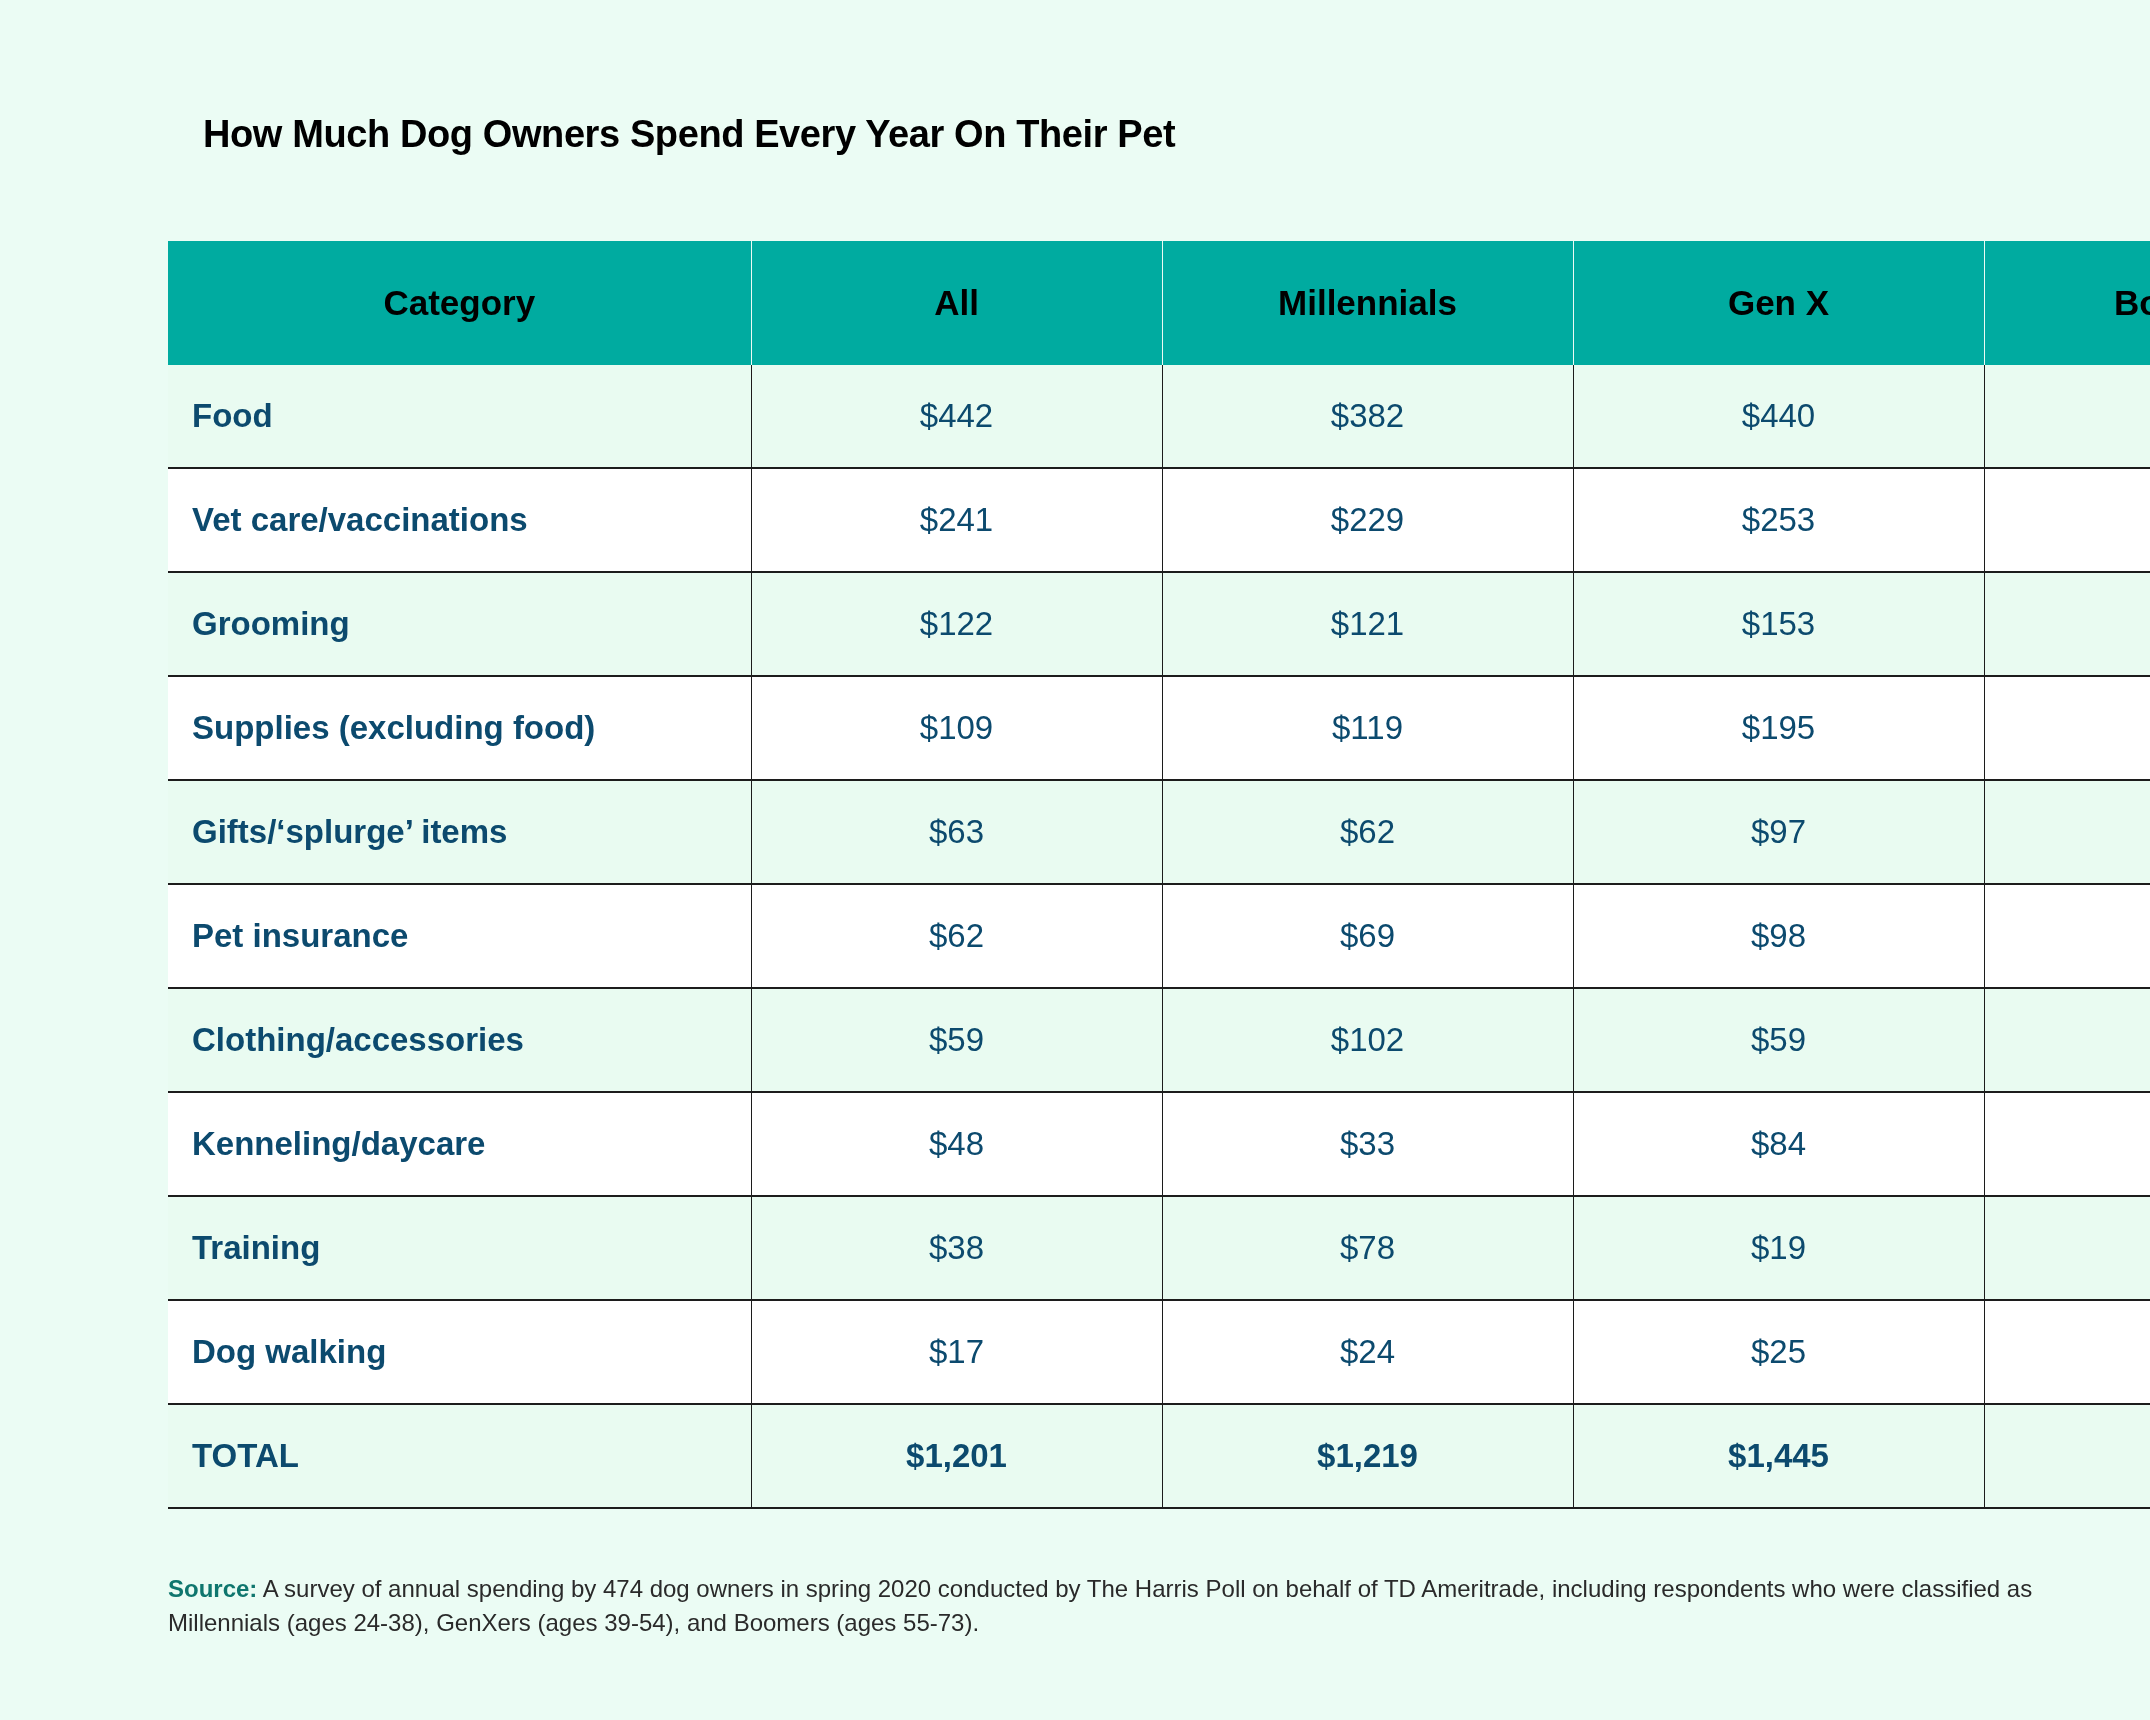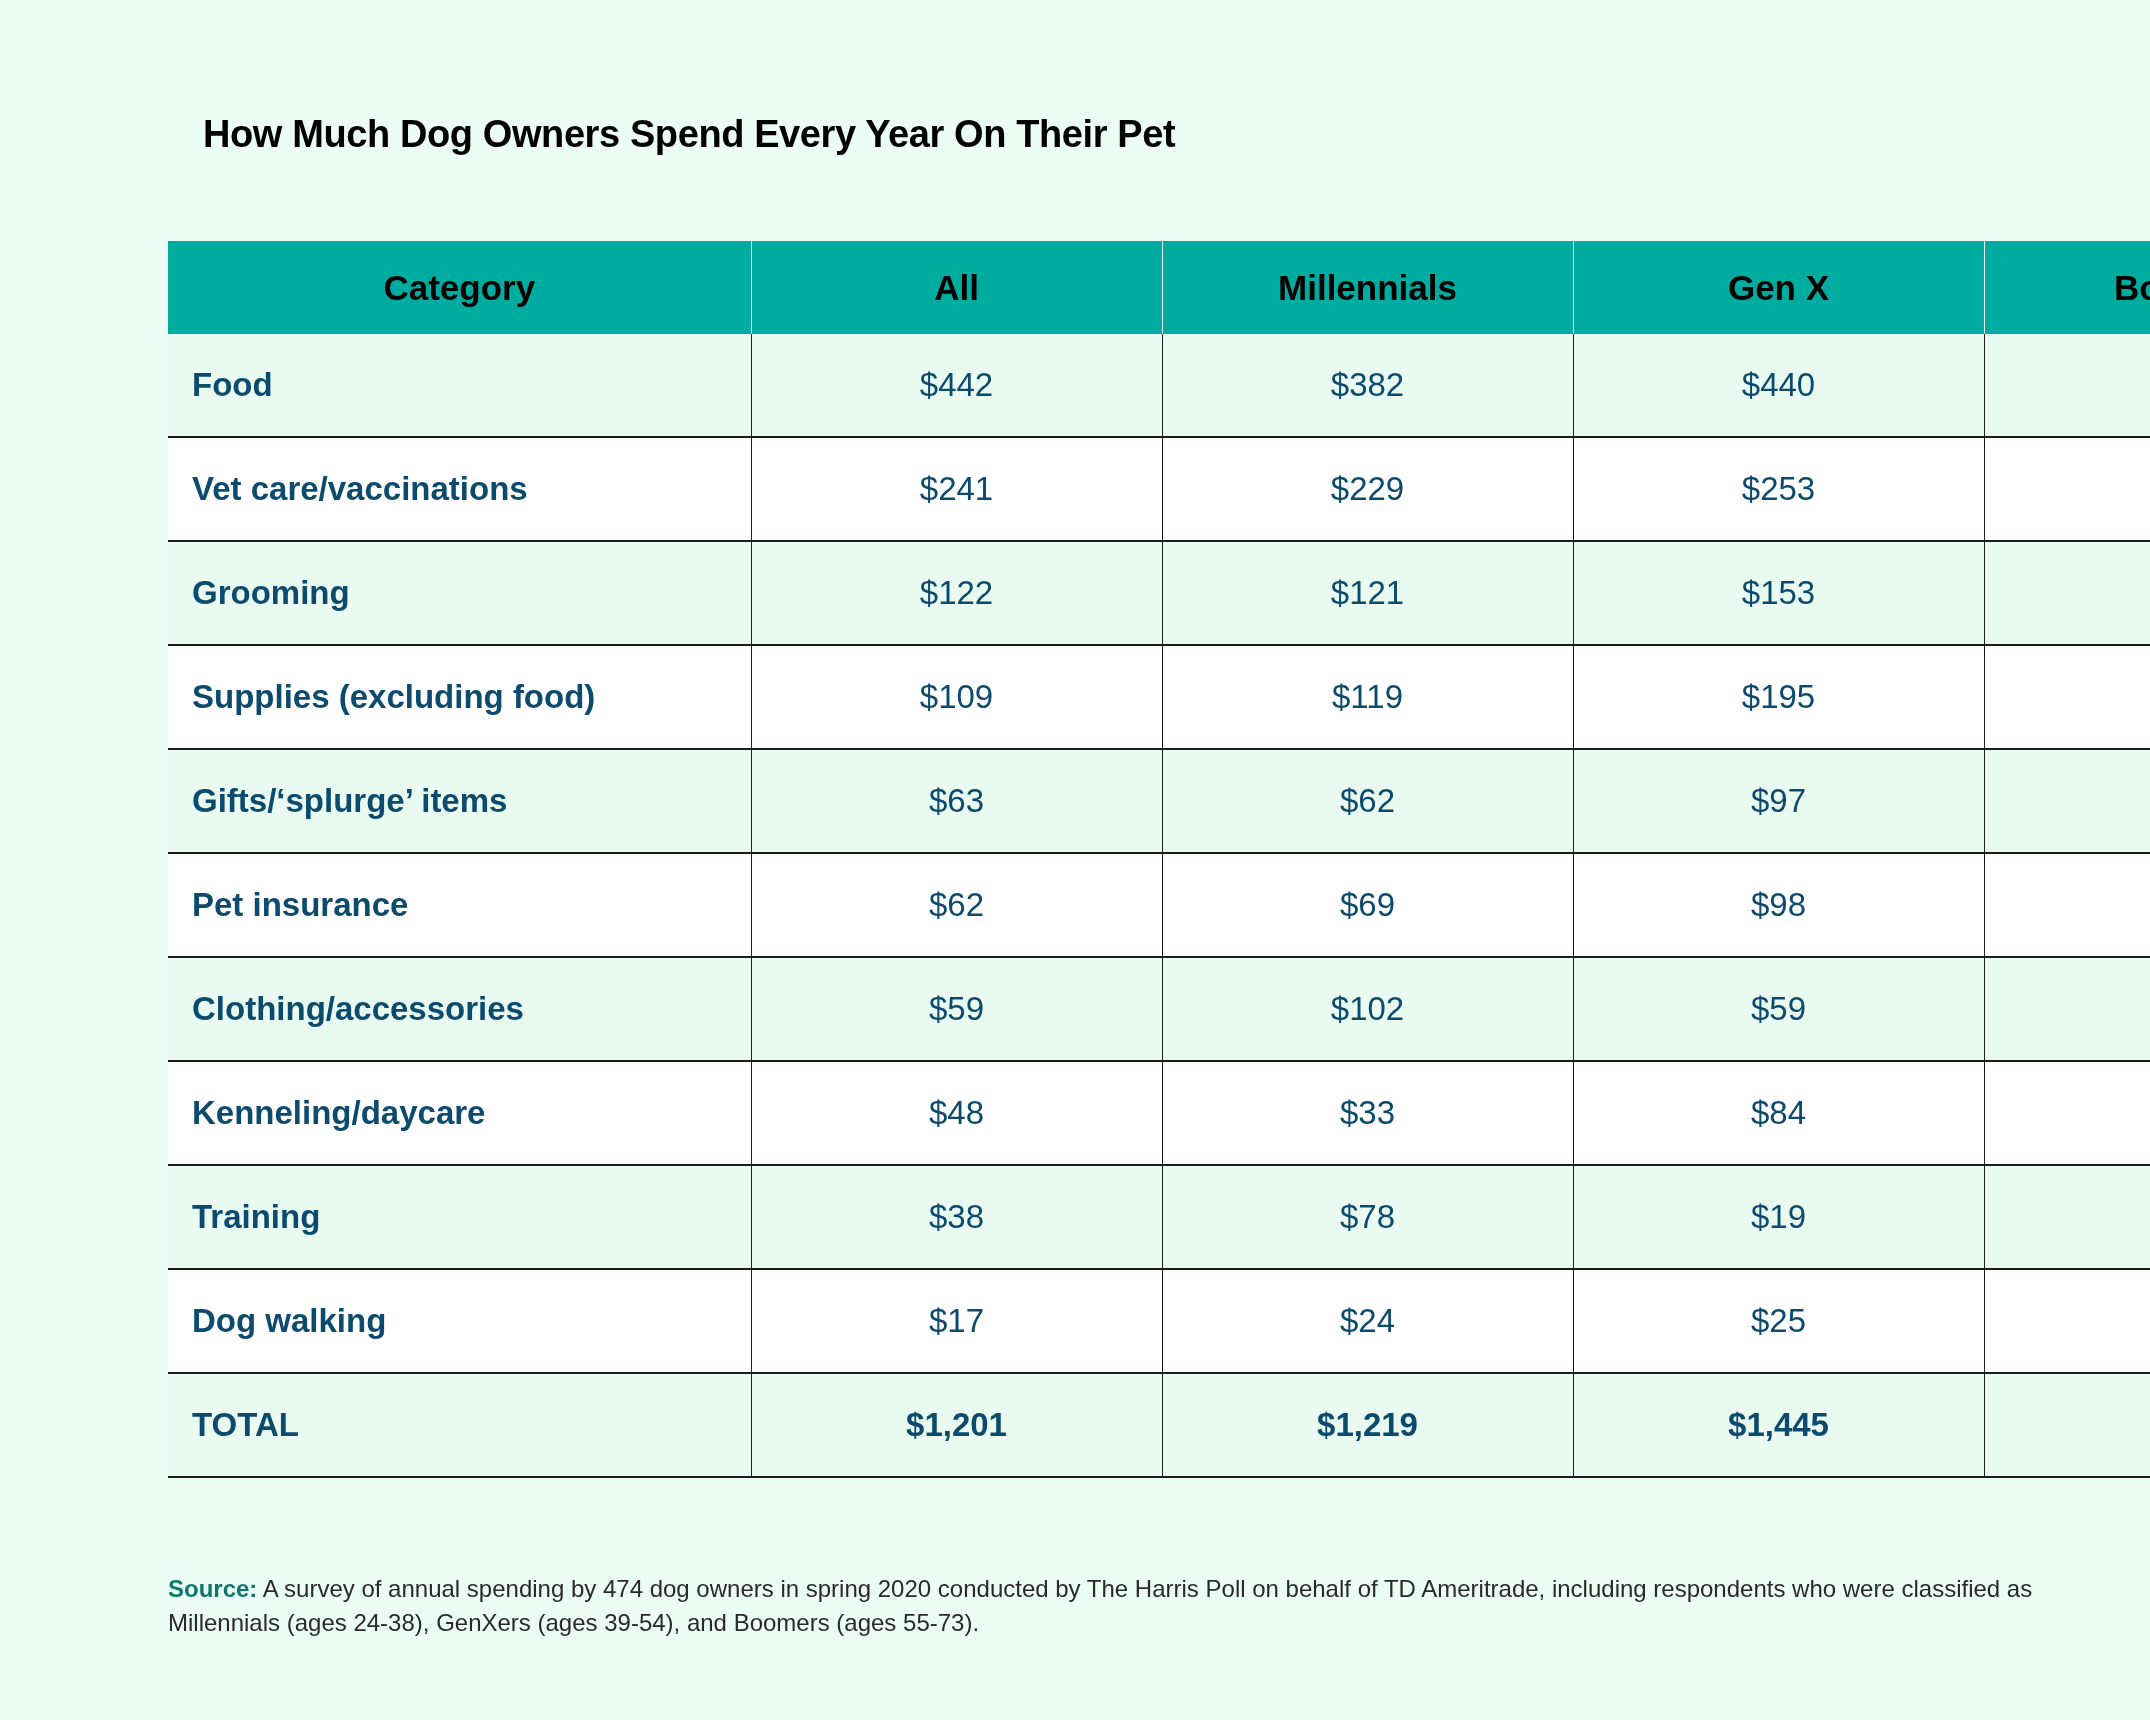--- a/index.html
+++ b/index.html
@@ -50,21 +50,21 @@
     width: 2226px;
   }
   table.spend-table col.c-cat   { width: 583px; }
   table.spend-table col.c-val   { width: 411px; }
 
   thead th {
     background: #00ABA0;
     color: #000000;
     font-size: 35px;
     font-weight: 800;
-    height: 93px;
+    height: 124px;
     text-align: center;
     vertical-align: middle;
     padding: 0;
     border: none;
   }
   thead th.col-div {
     border-left: 1.3px solid #ECFBF4;
     margin-top: 16px;
   }
 

